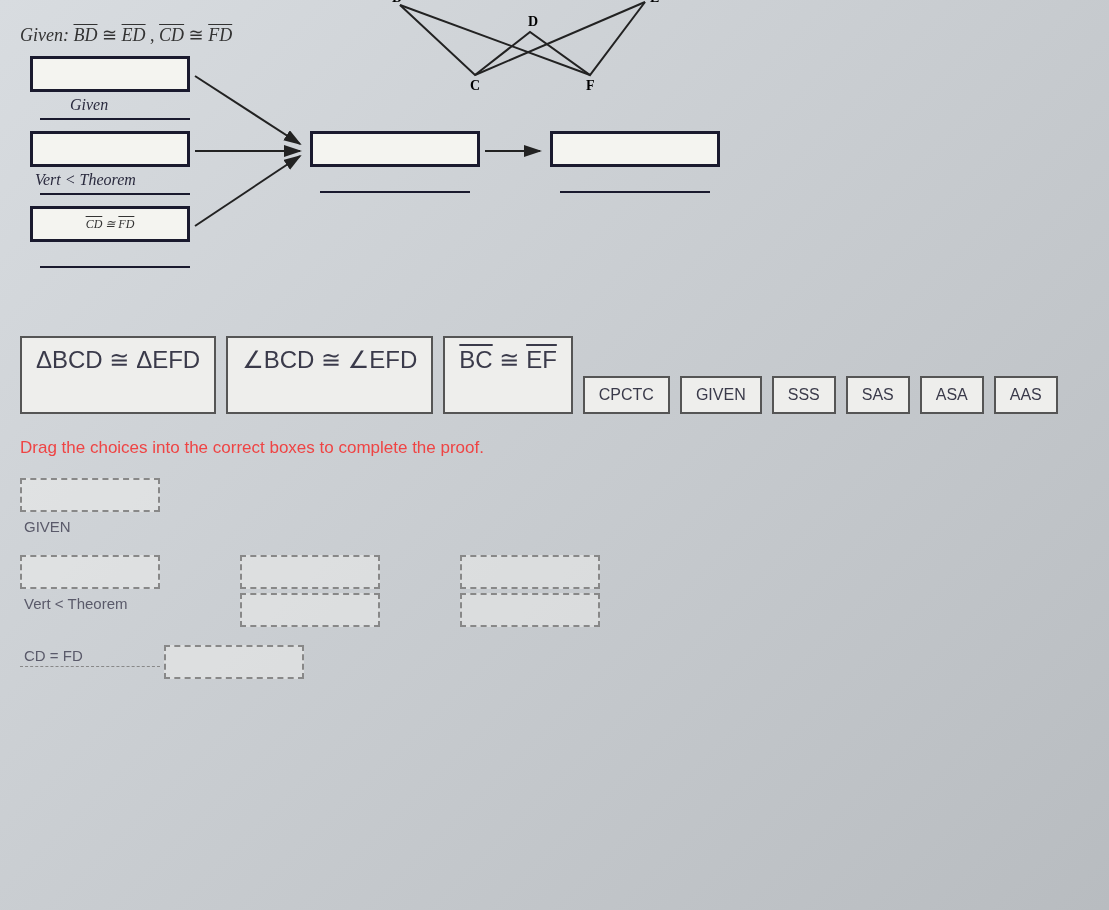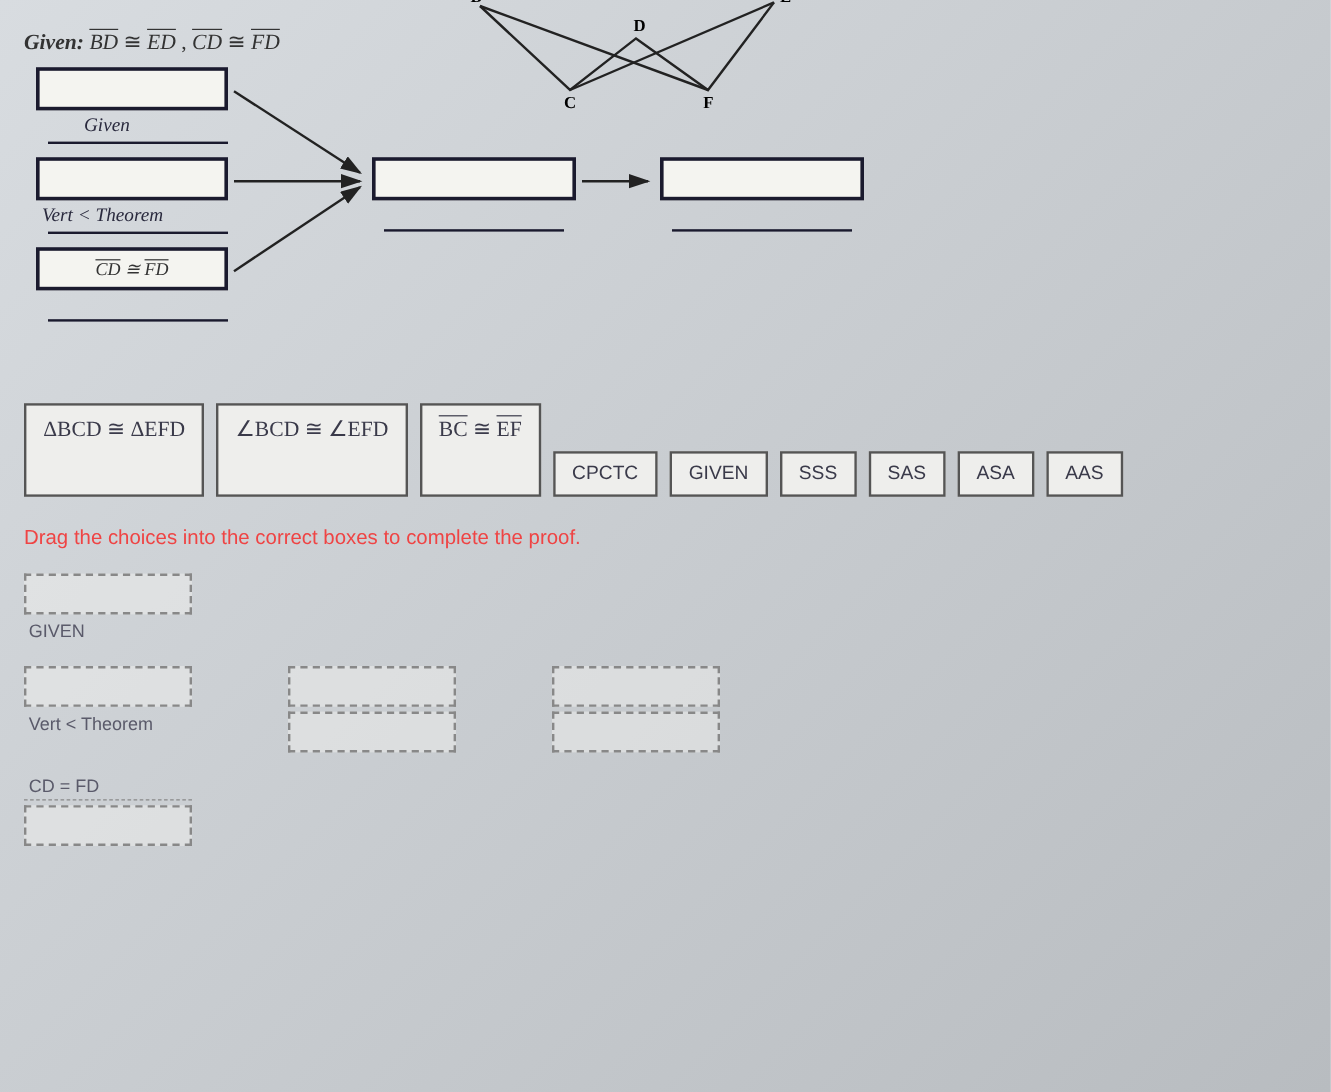--- a/index.html
+++ b/index.html
@@ -6,41 +6,41 @@
   body {
     margin: 0;
     padding: 20px;
     font-family: Georgia, 'Times New Roman', serif;
     background: linear-gradient(135deg, #d8dce0 0%, #c8ccd0 50%, #b8bcc0 100%);
     width: 1109px;
     min-height: 910px;
     color: #333;
   }
   .problem-header { margin-bottom: 10px; }
-  .bold { font-weight: bold; font-style: italic; margin-top: 48px; }
+  .bold { font-weight: normal; font-style: italic; margin-top: 48px; }
   .overline { text-decoration: overline; font-style: italic; }
   .line1, .line2 { font-size: 18px; margin: 4px 0; }
   
   .flow-area {
     position: relative;
     height: 260px;
     margin-top: 10px;
   }
   .flow-box {
     position: absolute;
     border: 3px solid #1a1a2e;
     background: #f4f4f0;
     width: 160px;
     height: 36px;
     display: flex;
     align-items: center;
     justify-content: center;
     font-family: 'Times New Roman', serif;
     font-style: italic;
-    font-size: 15px;
+    font-size: 12px;
   }
   .flow-reason {
     position: absolute;
     font-family: 'Comic Sans MS', cursive;
     font-style: italic;
     font-size: 16px;
     color: #2a2a3e;
   }
   .flow-underline {
     position: absolute;
@@ -51,22 +51,22 @@
   .choices-area {
     margin-top: 20px;
     display: flex;
     flex-wrap: wrap;
     gap: 10px;
   }
   .choice {
     border: 2px solid #555;
     background: #eeeeec;
     padding: 8px 14px;
-    font-family: Liberation Serif, serif;
-    font-size: 18px;
+    font-family: Liberation Sans, sans-serif;
+    font-size: 24px;
     cursor: grab;
     color: #3a3a4a;
   }
   .choice.plain { font-family: Arial, sans-serif; font-size: 16px; margin-top: 40px; }
   
   .instruction {
     margin-top: 24px;
     font-family: Arial, sans-serif;
     font-size: 17px;
     color: #ef4444;
@@ -199,17 +199,17 @@
     </div>
     <div class="drop-group">
       <div class="drop-slot"></div>
       <div class="drop-slot"></div>
     </div>
     <div class="drop-group">
       <div class="drop-slot"></div>
       <div class="drop-slot"></div>
     </div>
   </div>
-  <div class="drop-row" style="flex-direction:column; gap:4px;">
+  <div class="drop-row" style="flex-direction:row; gap:4px;">
     <div class="drop-reason drop-reason-filled">CD = FD</div>
     <div class="drop-slot"></div>
   </div>
 </div>
 
 </body></html>

